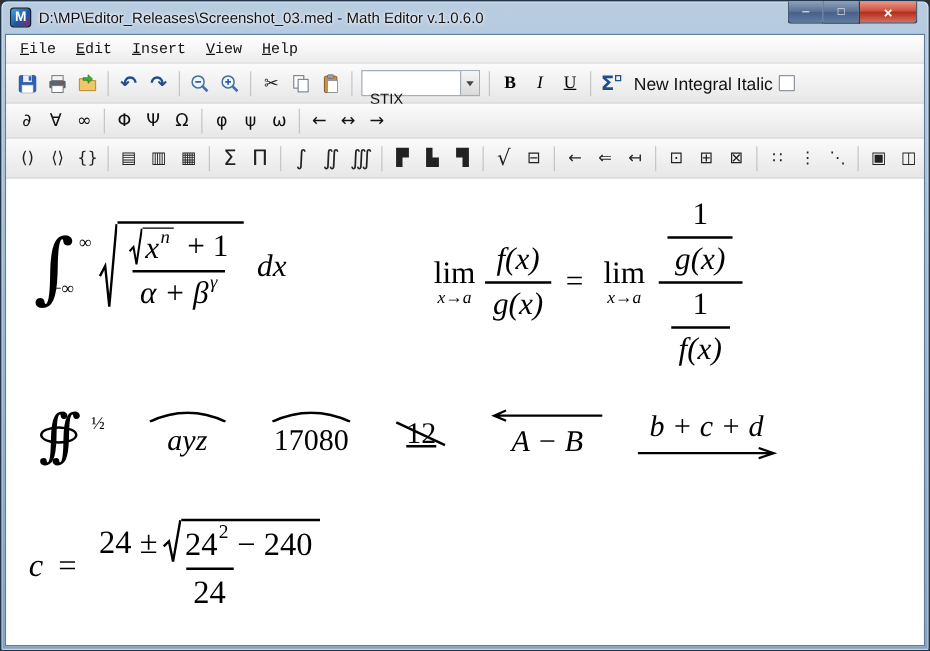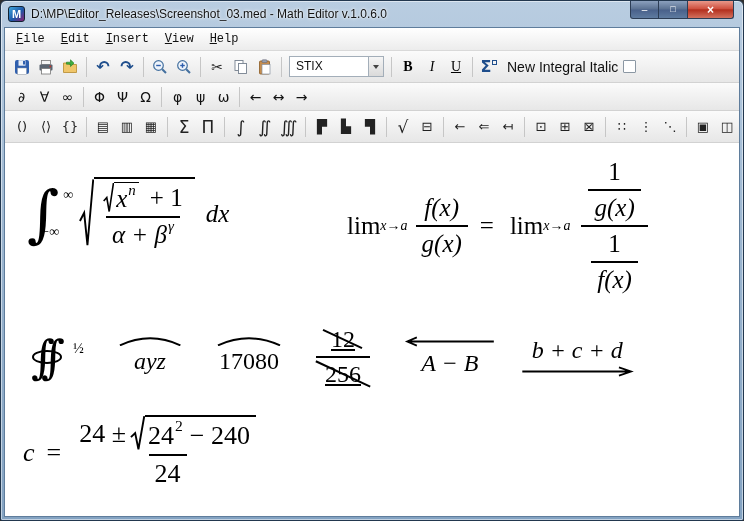--- a/index.html
+++ b/index.html
@@ -42,21 +42,21 @@
   .toolbar.row2 { height:28px; }
   .toolbar.row3 { height:32px; }
   .sep { width:1px; height:20px; background:#c6c6c6; margin:0 4px; flex:none; }
   .tbtn { height:24px; min-width:24px; display:flex; align-items:center; justify-content:center;
     border:1px solid transparent; border-radius:2px; background:transparent; font-size:14px; cursor:default; }
   .glyph-blue { color:#1f4e8c; font-weight:bold; font-size:16px; font-family:"DejaVu Sans",sans-serif; }
   .cut-glyph { font-size:14px; font-family:"DejaVu Sans",sans-serif; color:#222; }
 
   .combo { display:inline-flex; align-items:stretch; background:#fff; border:1px solid #a3aeb9; height:21px; margin:0 3px; }
   .combo .val { padding:2px 6px 0; font-size:12px; color:#111; }
-  .combo.font .val { min-width:78px; }
+  .combo.font .val { min-width:78px;margin-top:13px; }
   .combo.style .val { min-width:60px; }
   .combo .dd { width:15px; background:linear-gradient(#f6f6f6,#dadada); border-left:1px solid #a3aeb9;
     display:flex; align-items:center; justify-content:center; }
   .tri-down { width:0; height:0; border-left:3.5px solid transparent; border-right:3.5px solid transparent; border-top:4px solid #444; }
 
   .fmt { font-family:"Liberation Serif",serif; font-size:14px; width:24px; }
   .fmt.b { font-weight:bold; }
   .fmt.i { font-style:italic; }
   .fmt.u { text-decoration:underline; }
   .sigma-box { width:5px; height:5px; border:1px solid #1f4e8c; margin:-8px 0 0 1px; }
@@ -94,21 +94,21 @@
   .sup.it { font-style:italic; }
   .tail { margin-left:7px; }
 
   .intwrap { display:inline-flex; align-items:center; margin-right:2px; }
   .int-sym { font-size:62px; font-family:"DejaVu Serif",serif; line-height:0.88; }
   .int-lims { display:inline-flex; flex-direction:column; justify-content:space-between; height:54px;
     font-size:14px; margin-left:-4px; align-items:flex-start; }
   .il-top { align-self:flex-end; }
   .il-bot { transform:translateX(-14px); }
 
-  .limop { display:inline-flex; flex-direction:row; align-items:center; line-height:1.05; margin:0 4px; }
+  .limop { display:inline-flex; flex-direction:column; align-items:center; line-height:1.05; margin:0 4px; }
   .limop .ls { font-size:0.56em; font-style:italic; }
   .op { margin:0 8px; }
 
   .f1 { font-size:25px; }
   .f2 { font-size:25px; }
   .f3row { display:flex; align-items:center; gap:34px; font-size:24px; }
   .f4 { font-size:26px; }
 
   .oiint { position:relative; display:inline-flex; font-family:"DejaVu Serif",serif; font-size:46px; line-height:1; margin-right:3px; }
   .oiint .i2 { margin-left:-14px; }
@@ -414,23 +414,20 @@
           <svg class="arc" viewBox="0 0 100 14" preserveAspectRatio="none">
               <path d="M3 13 Q50 -9 97 13" fill="none" stroke="#000" stroke-width="2" vector-effect="non-scaling-stroke"></path>
             </svg>
           <span class="t">17080</span>
         </span>
 
         <span class="frac cfr">
           <span class="num">
               <span class="cxl">12</span>
             </span>
-          <span class="den">
-              <span class="cxl">256</span>
-            </span>
         </span>
 
         <span class="ova">
           <svg class="harr" viewBox="0 0 100 12" preserveAspectRatio="none">
               <path d="M98 6 H4 M14 1.5 L3.5 6 L14 10.5" fill="none" stroke="#000" stroke-width="1.8" vector-effect="non-scaling-stroke"></path>
             </svg>
           <i class="t">A − B</i>
         </span>
 
         <span class="una">

